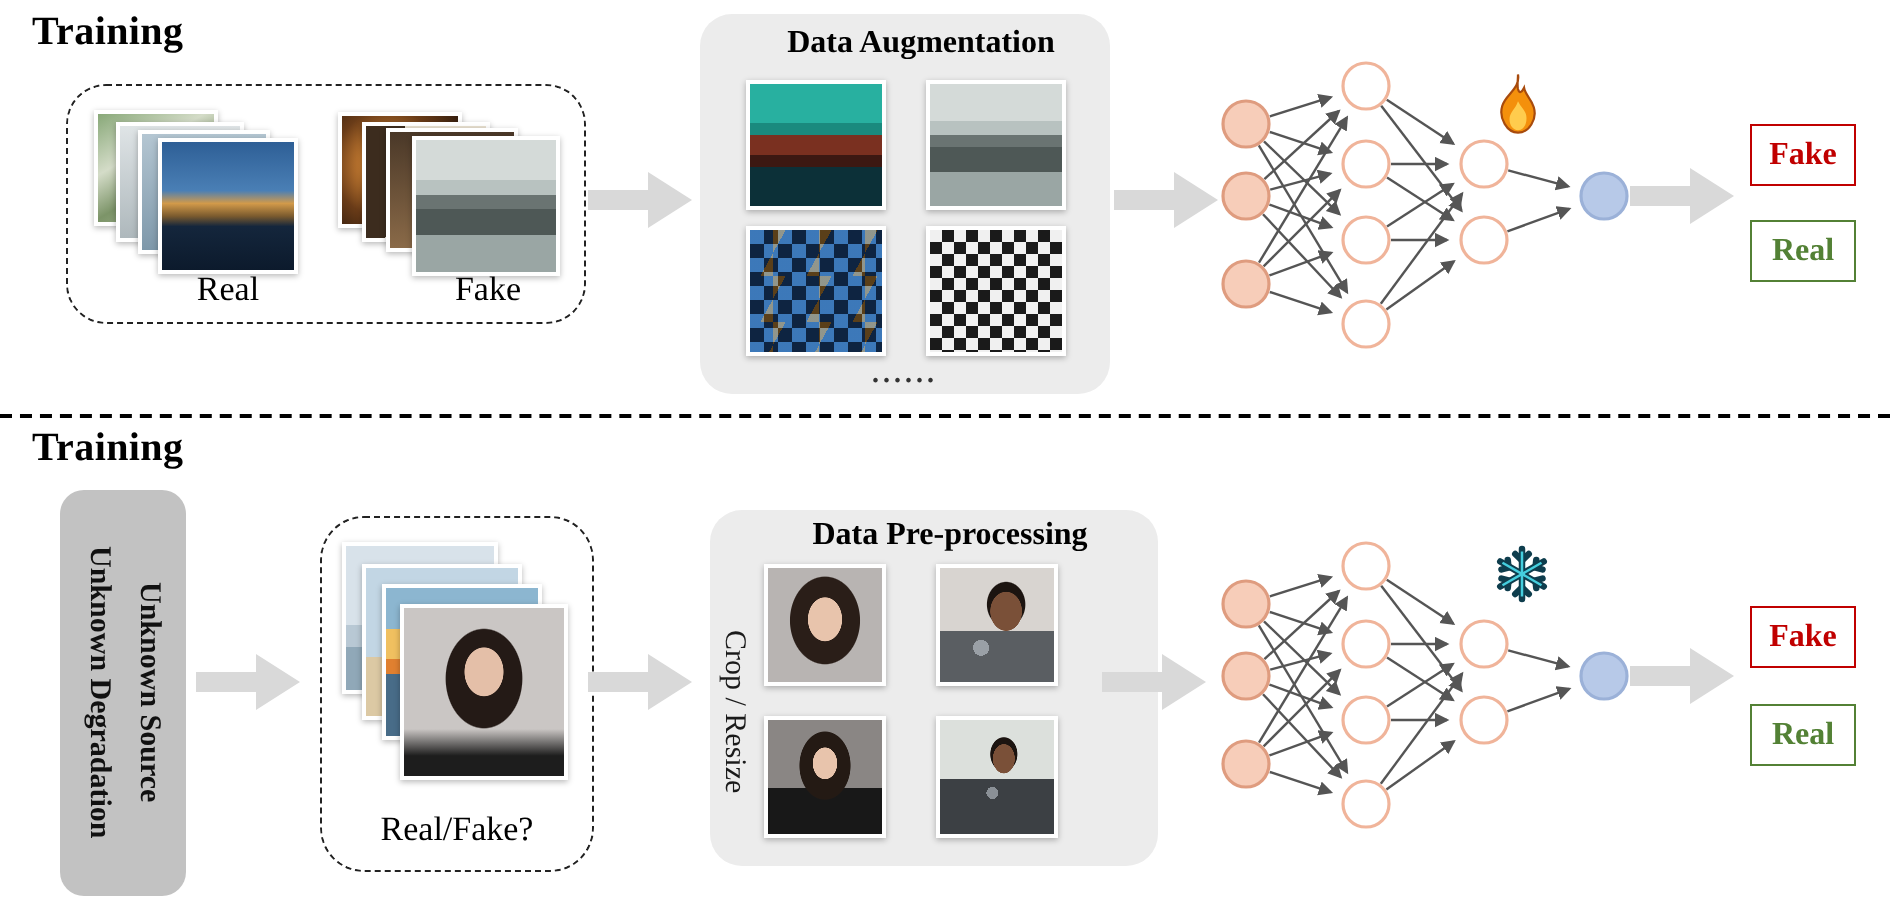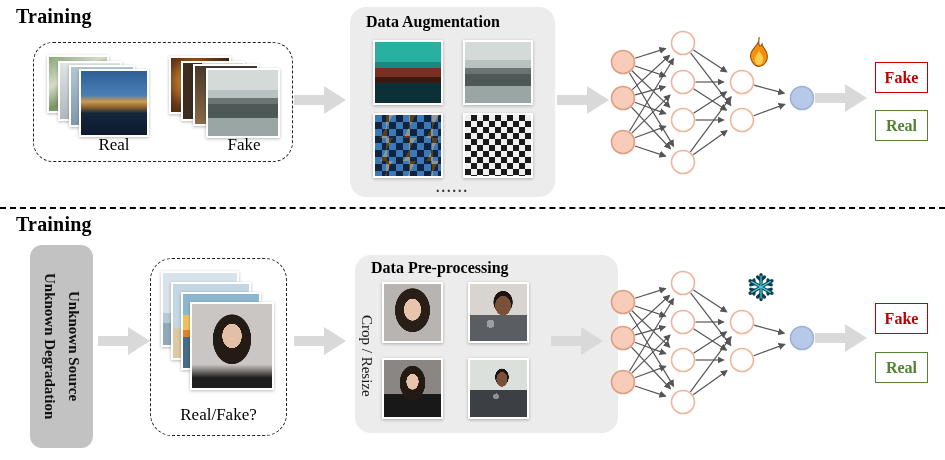--- a/index.html
+++ b/index.html
@@ -4,21 +4,21 @@
 <style>
   html,body{margin:0;padding:0;background:#fff;}
   .canvas{
     position:relative;width:945px;height:460px;background:#ffffff;overflow:hidden;
     font-family:"Liberation Serif","DejaVu Serif",serif;color:#000;
   }
   .abs{position:absolute;}
   .section-title{position:absolute;font-weight:bold;font-size:20px;letter-spacing:.2px;}
   .dash-box{position:absolute;border:1.6px dashed #222;border-radius:20px;background:transparent;}
   .panel{position:absolute;background:#ececec;border-radius:16px;}
-  .panel-title{position:absolute;left:16px;right:0;text-align:left;font-weight:bold;font-size:16px;}
+  .panel-title{position:absolute;left:16px;right:0;text-align:center;font-weight:bold;font-size:16px;}
   .ph{position:absolute;border:2px solid #fff;box-sizing:border-box;box-shadow:0 1px 3px rgba(0,0,0,.28);}
   .stack-label{position:absolute;font-size:17px;text-align:center;}
   .flow-arrow{position:absolute;}
   .result{position:absolute;width:53px;height:31px;box-sizing:border-box;background:#fff;
           display:flex;align-items:center;justify-content:center;font-weight:bold;font-size:16px;}
   .result.fake{border:1.7px solid #c00000;color:#c00000;}
   .result.real{border:1.7px solid #538135;color:#538135;}
   .divider{position:absolute;left:0;width:945px;border-top:2px dashed #000;height:0;}
   .grey-box{position:absolute;background:#c2c2c2;border-radius:12px;display:flex;align-items:center;justify-content:center;}
   .vtext{writing-mode:vertical-rl;text-align:center;font-weight:bold;font-size:15px;line-height:1.65;color:#111;}
@@ -169,33 +169,33 @@
     <div class="vtext">
       <span>Unknown Source</span>
       <span>Unknown Degradation</span>
     </div>
   </div>
 
   <svg class="flow-arrow" style="left:98px;top:324px;" width="52" height="34" viewBox="0 0 52 34">
       <polygon points="0,12 30,12 30,3 52,17 30,31 30,22 0,22" fill="#d9d9d9"></polygon>
     </svg>
 
-  <div class="dash-box" style="left:150px;top:258px;width:135px;height:176px;border-radius:22px;font-family:Liberation Serif, serif;">
+  <div class="dash-box" style="left:160px;top:258px;width:135px;height:176px;border-radius:22px;font-family:Liberation Serif, serif;">
     <div class="ph p-sky" style="left:10px;top:12px;width:78px;height:76px;"></div>
     <div class="ph p-umbrella" style="left:20px;top:23px;width:80px;height:78px;"></div>
     <div class="ph p-sunset" style="left:30px;top:33px;width:80px;height:78px;"></div>
     <div class="ph p-woman-portrait" style="left:39px;top:43px;width:84px;height:88px;"></div>
     <div class="stack-label" style="left:0;right:0;top:146px;">Real/Fake?</div>
   </div>
 
   <svg class="flow-arrow" style="left:294px;top:324px;" width="52" height="34" viewBox="0 0 52 34">
       <polygon points="0,12 30,12 30,3 52,17 30,31 30,22 0,22" fill="#d9d9d9"></polygon>
     </svg>
 
-  <div class="panel" style="left:355px;top:255px;width:224px;height:178px;padding-left:39px;">
+  <div class="panel" style="left:355px;top:255px;width:224px;height:178px;">
     <div class="panel-title" style="top:4px;">Data Pre-processing</div>
     <div class="side-vlabel" style="left:3px;top:30px;height:142px;">Crop / Resize</div>
     <div class="ph p-woman-close" style="left:27px;top:27px;width:61px;height:61px;"></div>
     <div class="ph p-man-close" style="left:113px;top:27px;width:61px;height:61px;"></div>
     <div class="ph p-woman-wide" style="left:27px;top:103px;width:61px;height:61px;"></div>
     <div class="ph p-man-wide" style="left:113px;top:103px;width:61px;height:61px;"></div>
   </div>
 
   <svg class="flow-arrow" style="left:551px;top:324px;" width="52" height="34" viewBox="0 0 52 34">
       <polygon points="0,12 30,12 30,3 52,17 30,31 30,22 0,22" fill="#d9d9d9"></polygon>

